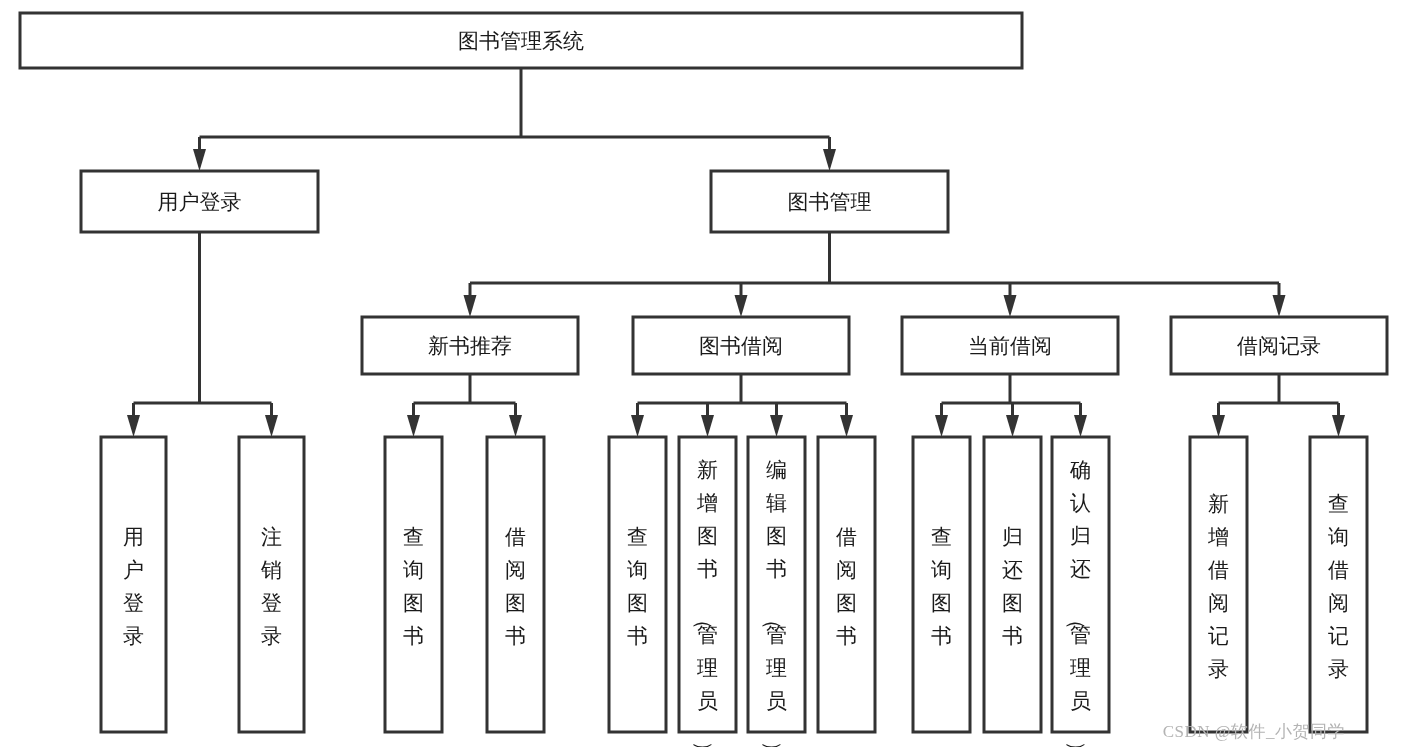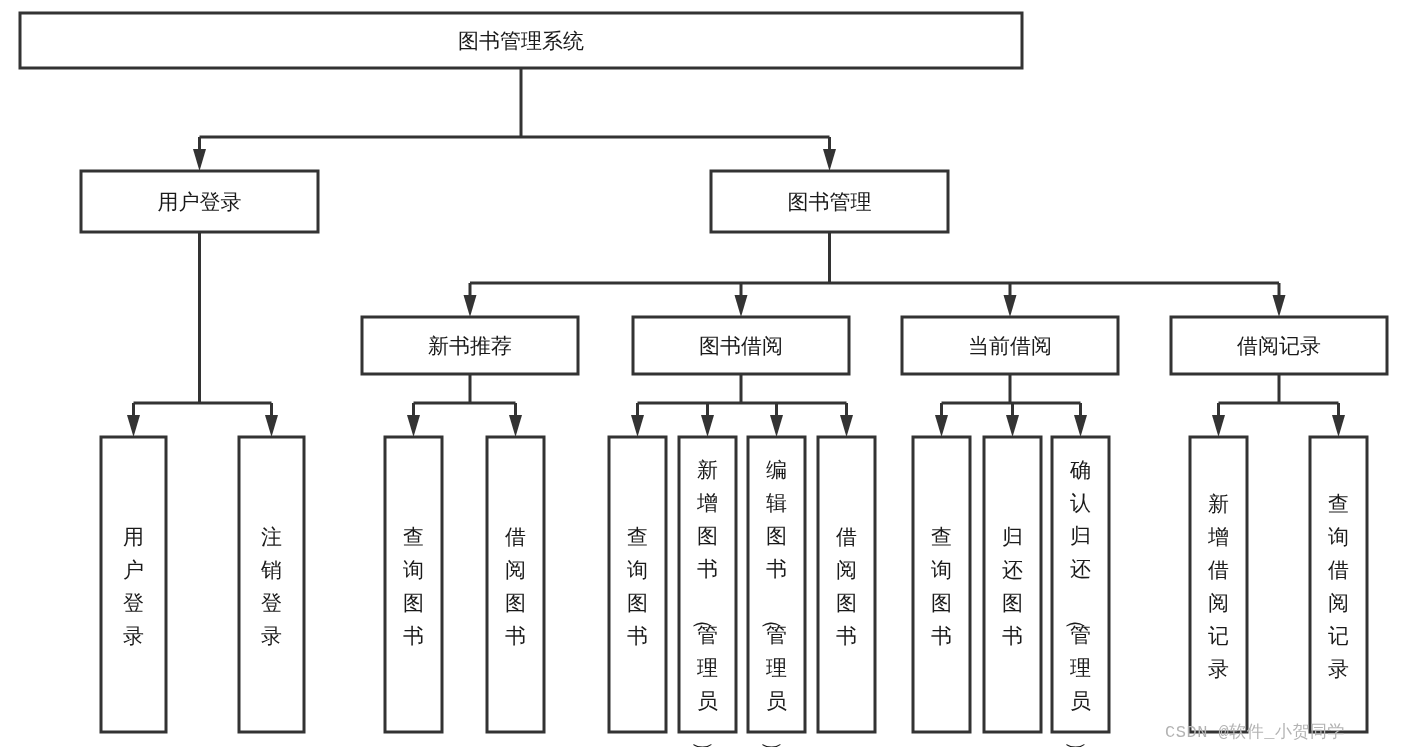--- a/index.html
+++ b/index.html
@@ -52,21 +52,21 @@
   .node-label-v {
     font-family: "DejaVu Sans", "Liberation Sans", sans-serif;
     font-size: 21px;
     fill: #1a1a1a;
     text-anchor: middle;
   }
   .watermark {
     position: absolute;
     right: 8px;
     bottom: 4px;
-    font-family: Liberation Mono, monospace;
+    font-family: Liberation Serif, serif;
     font-size: 17px;
     color: #b3b3b3;
     white-space: nowrap;
     letter-spacing: 0.5px;
   }
 </style>
 </head>
 <body>
 
 <div id="diagram-root">

